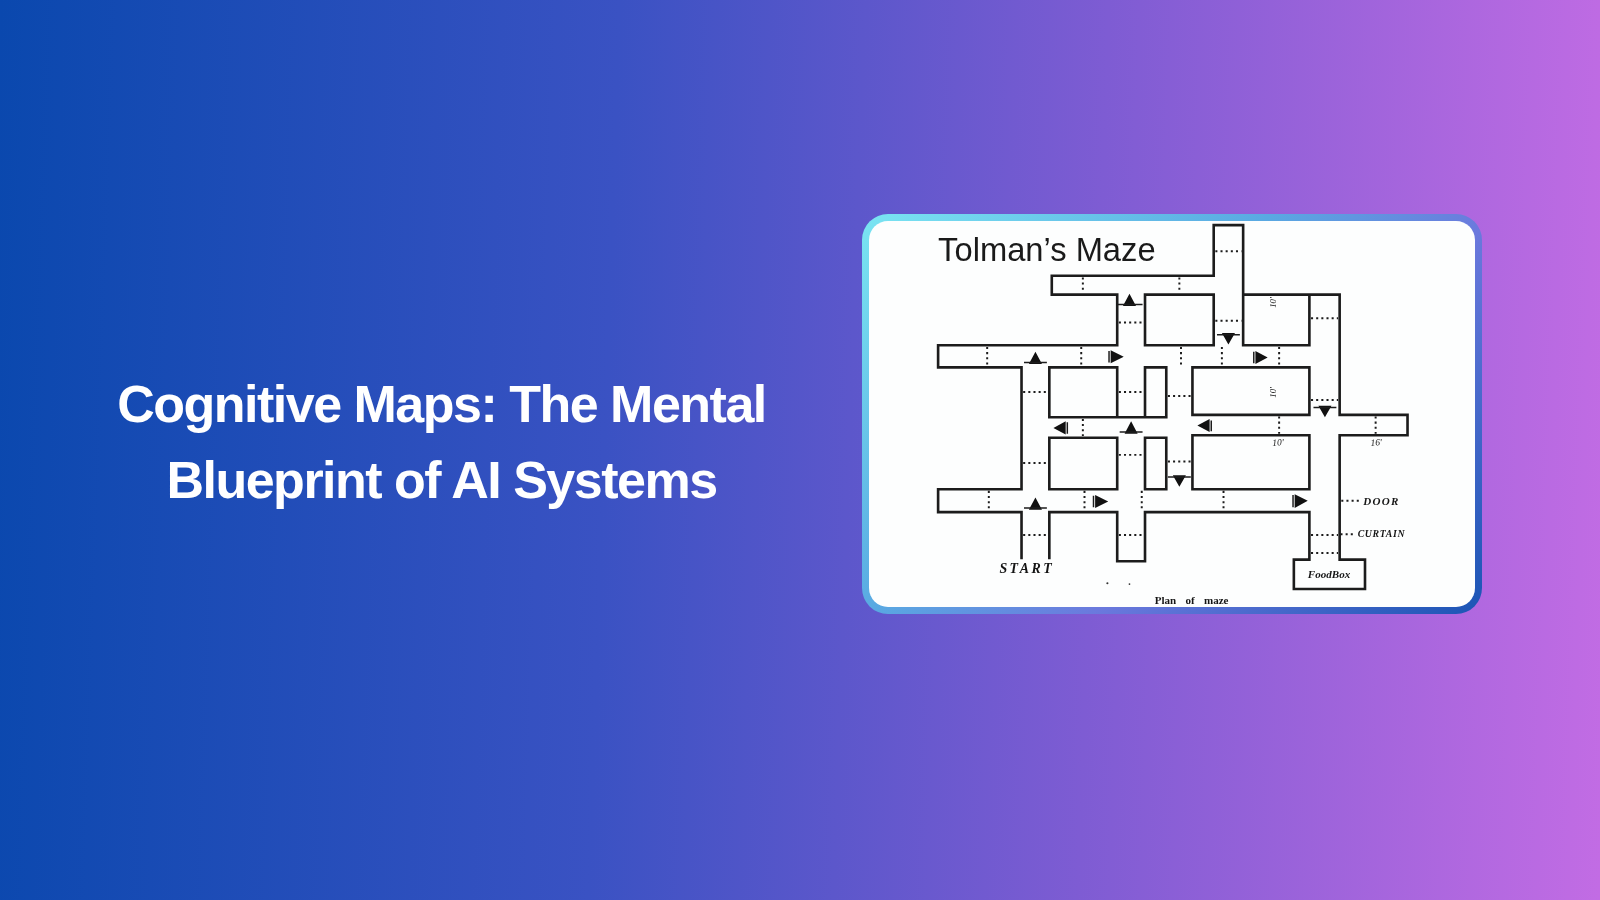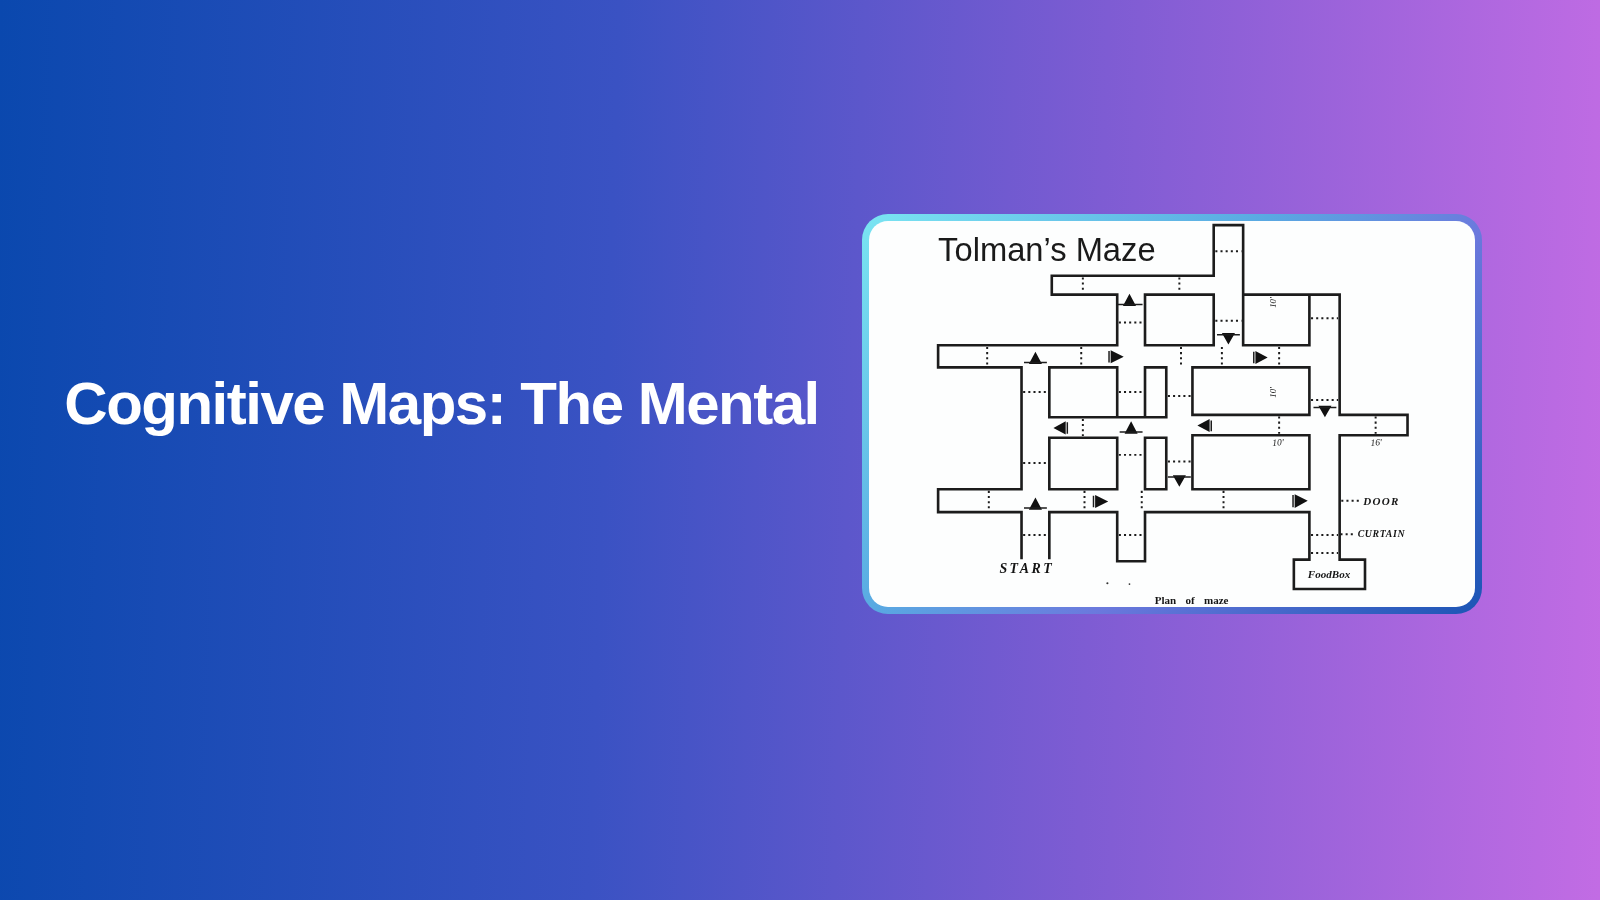--- a/index.html
+++ b/index.html
@@ -9,21 +9,21 @@
     font-family: "Liberation Sans", sans-serif;
     position: relative;
     background: linear-gradient(92deg, #0a48ae 0%, #3a52c3 38%, #7e5cd3 68%, #c26ce4 100%);
   }
   .headline {
     position: absolute;
     left: 40px; top: 366px; width: 803px;
     text-align: center;
     color: #ffffff;
     font-weight: 700;
-    font-size: 60px;
+    font-size: 52px;
     line-height: 76px;
     letter-spacing: -1.5px;
   }
   .hl-line { white-space: nowrap; }
   .card {
     position: absolute;
     left: 862px; top: 214px;
     width: 620px; height: 400px;
     border-radius: 26px;
     padding: 7px;
@@ -42,20 +42,21 @@
   .ticks   { stroke: #1c1c1c; stroke-width: 1.8; fill: none; }
   .arrows  { fill: #111111; stroke: none; }
   .mz-serif { font-family: "Liberation Serif", serif; fill: #151515; }
   .mz-title { font-family: "Liberation Sans", sans-serif; fill: #1a1a1a; }
 </style>
 </head>
 <body>
 
 <div class="headline">
   <div class="hl-line">Cognitive Maps: The Mental</div>
+  <div class="hl-line">Blueprint of AI Systems</div>
 </div>
 
 <div class="card">
   <div class="card-inner">
     <svg viewBox="0 6 612 472" preserveAspectRatio="xMidYMin meet">
 
       <text class="mz-title" x="20" y="55" font-size="40">Tolman’s Maze</text>
 
       <path class="walls" d="
         M159,73 H357  M159,96 H239  M273,96 H357  M159,73 V96

